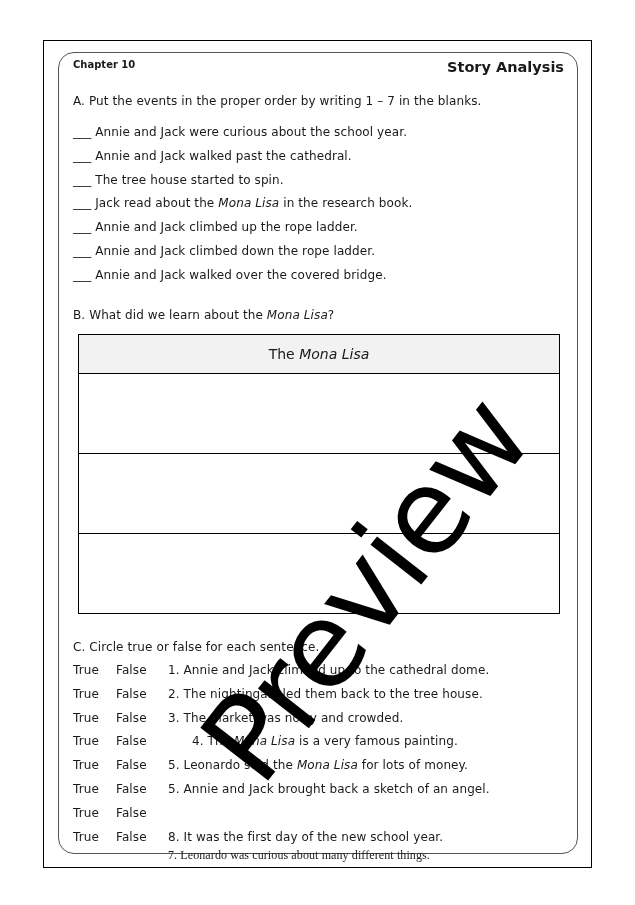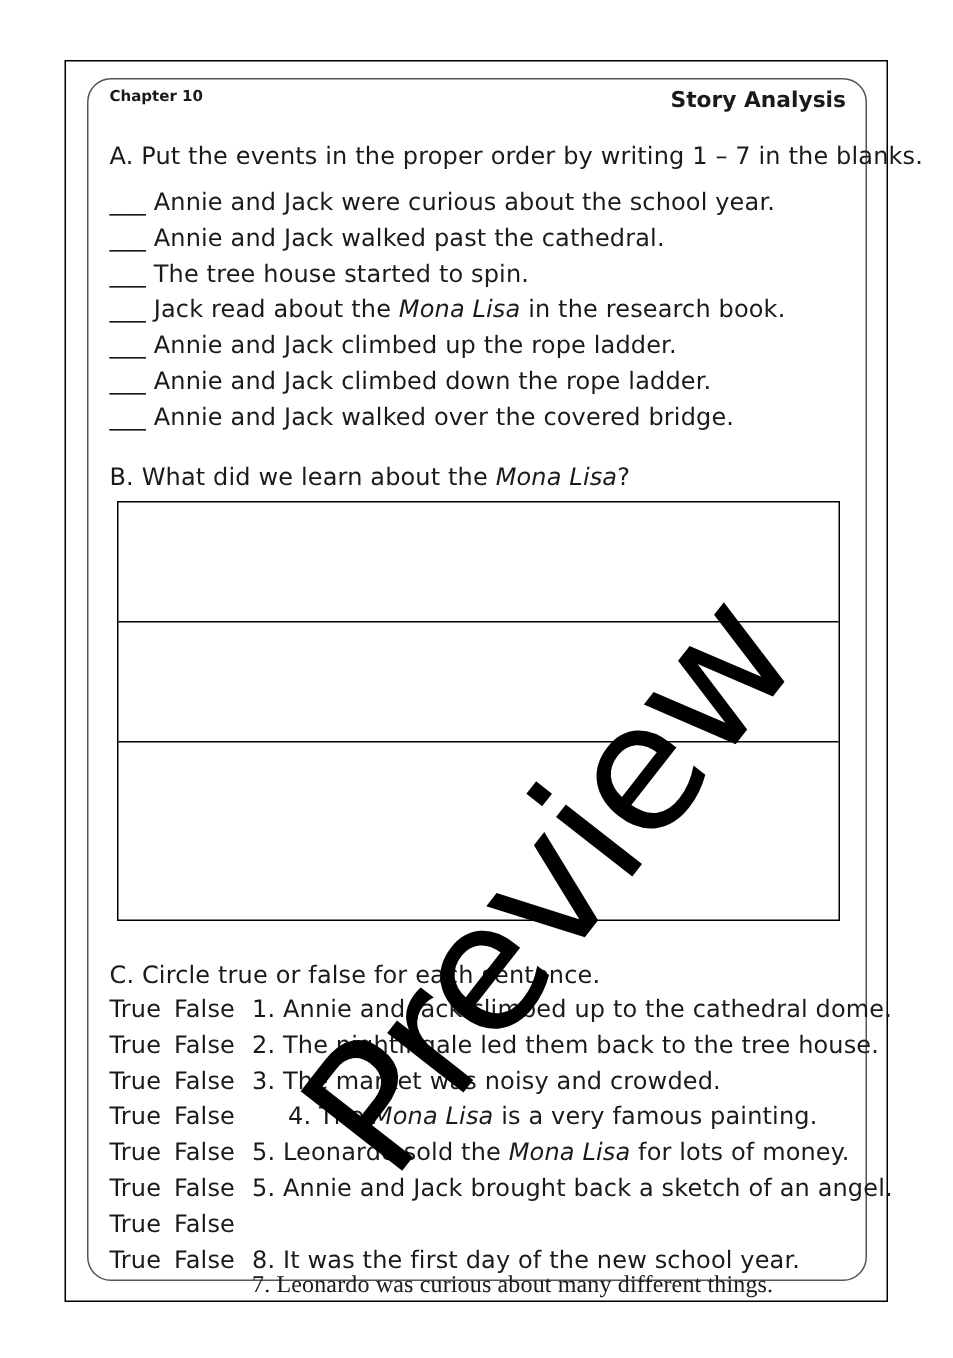--- a/index.html
+++ b/index.html
@@ -5,21 +5,21 @@
   html, body { margin:0; padding:0; background:#ffffff; }
   body { width:635px; height:905px; position:relative; overflow:hidden;
          font-family:"DejaVu Sans", sans-serif; color:#1a1a1a; }
   .page-border { position:absolute; left:43px; top:40px; width:549px; height:828px;
                  border:1px solid #000; box-sizing:border-box; }
   .inner-box { position:absolute; left:58px; top:52px; width:520px; height:802px;
                border:1px solid #555; border-radius:16px; box-sizing:border-box; }
   .abs { position:absolute; white-space:nowrap; }
   .header-left { left:73px; top:59px; font-weight:bold; font-size:10px; }
   .header-right { right:71px; top:59px; font-weight:bold; font-size:14.5px; }
-  .txt { font-size:16px; letter-spacing:0.1px; }
+  .txt { font-size:12px; letter-spacing:0.1px; }
   em { font-style:italic;text-align:right; }
   .table { position:absolute; left:78px; top:334px; width:482px; height:280px;
            border:1px solid #000; box-sizing:border-box; }
   .table .th { height:38px; background:#f2f2f2; border-bottom:1px solid #000;
                display:flex; align-items:center; justify-content:center; font-size:14px; }
   .table .row { height:80px; border-bottom:1px solid #000; box-sizing:border-box; }
   .table .row:last-child { border-bottom:none; }
   .tf-true { left:73px; }
   .tf-false { left:116px; }
   .tf-stmt { left:168px; }
@@ -47,20 +47,23 @@
     <div class="abs txt" style="left: 73px; top: 220.2px;"><span>___</span> <span>Annie and Jack climbed up the rope ladder.</span><em></em><span></span></div>
     <div class="abs txt" style="left: 73px; top: 244px;"><span>___</span> <span>Annie and Jack climbed down the rope ladder.</span><em></em><span></span></div>
     <div class="abs txt" style="left: 73px; top: 267.8px;"><span>___</span> <span>Annie and Jack walked over the covered bridge.</span><em></em><span></span></div>
   </div>
 
 <div class="abs txt" style="left:73px; top:308px;">
   <span>B. What did we learn about the </span><em>Mona Lisa</em><span>?</span>
 </div>
 
 <div class="table">
+  <div class="th">
+    <span>The </span>&nbsp;<em>Mona Lisa</em>
+  </div>
   <div class="row"></div>
   <div class="row"></div>
   <div class="row"></div>
 </div>
 
 <div class="abs txt" style="left:73px; top:640px;">C. Circle true or false for each sentence.</div>
 <div id="sec-c-list">
     <div class="abs txt tf-true" style="top: 663px;">True</div>
     <div class="abs txt tf-false" style="top: 663px;">False</div>
     <div class="abs txt tf-stmt" style="top: 663px;"><span>1. Annie and Jack climbed up to the cathedral dome.</span><em></em><span></span></div>

